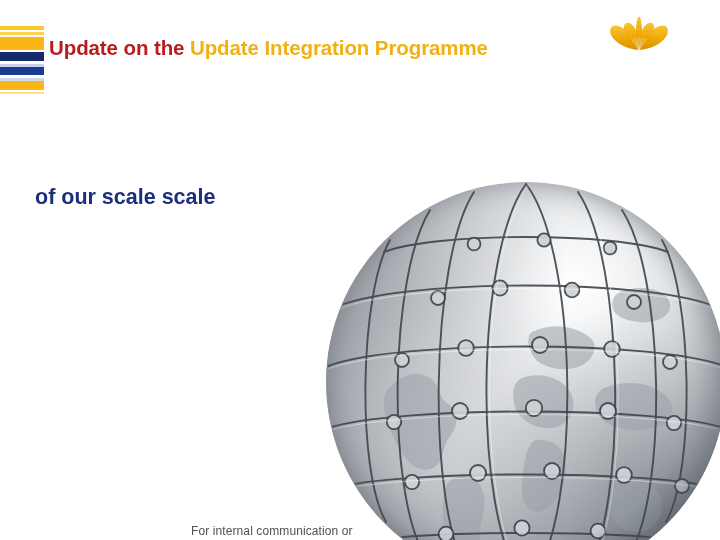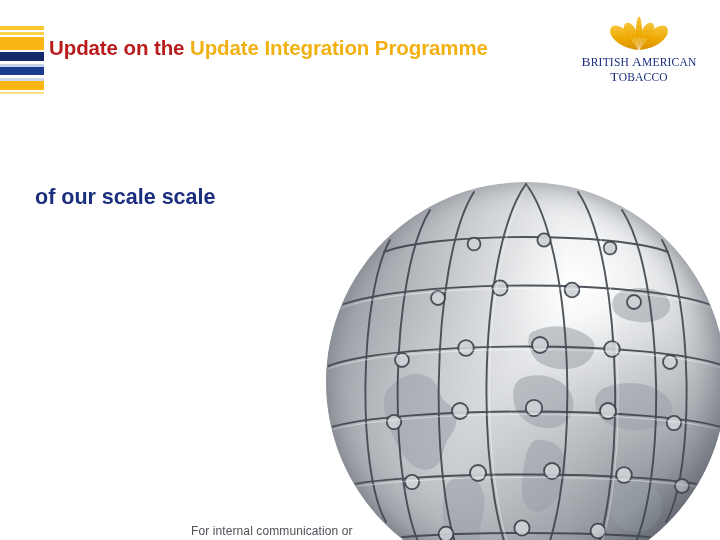--- a/index.html
+++ b/index.html
@@ -206,26 +206,20 @@
           <path d="M31 34 L23.5 23"></path>
             <path d="M31 34 L26 22"></path>
           <path d="M31 34 L28.5 21.5"></path>
             <path d="M31 34 L31 21"></path>
           <path d="M31 34 L33.5 21.5"></path>
             <path d="M31 34 L36 22"></path>
           <path d="M31 34 L38.5 23"></path>
         </g>
       </svg>
       <div class="bat-wordmark">
-        <div class="bat-line1">
-          <span class="bat-cap">B</span><span>RITISH </span><span class="bat-cap">A</span><span>MERICAN</span>
-        </div>
-        <div class="bat-line2">
-          <span class="bat-cap">T</span><span>OBACCO</span>
-        </div>
       </div>
     </div>
   </div>
 
   <div class="headline">
     <div>of our scale scale</div>
   </div>
 
 
   <div class="globe-wrap">

